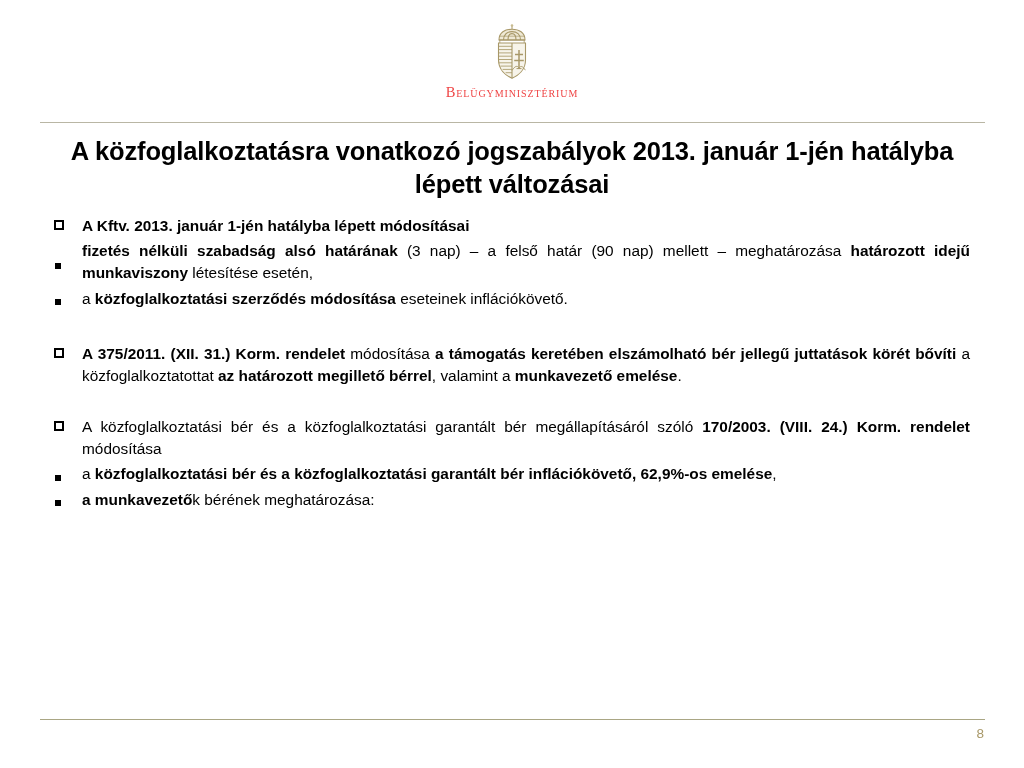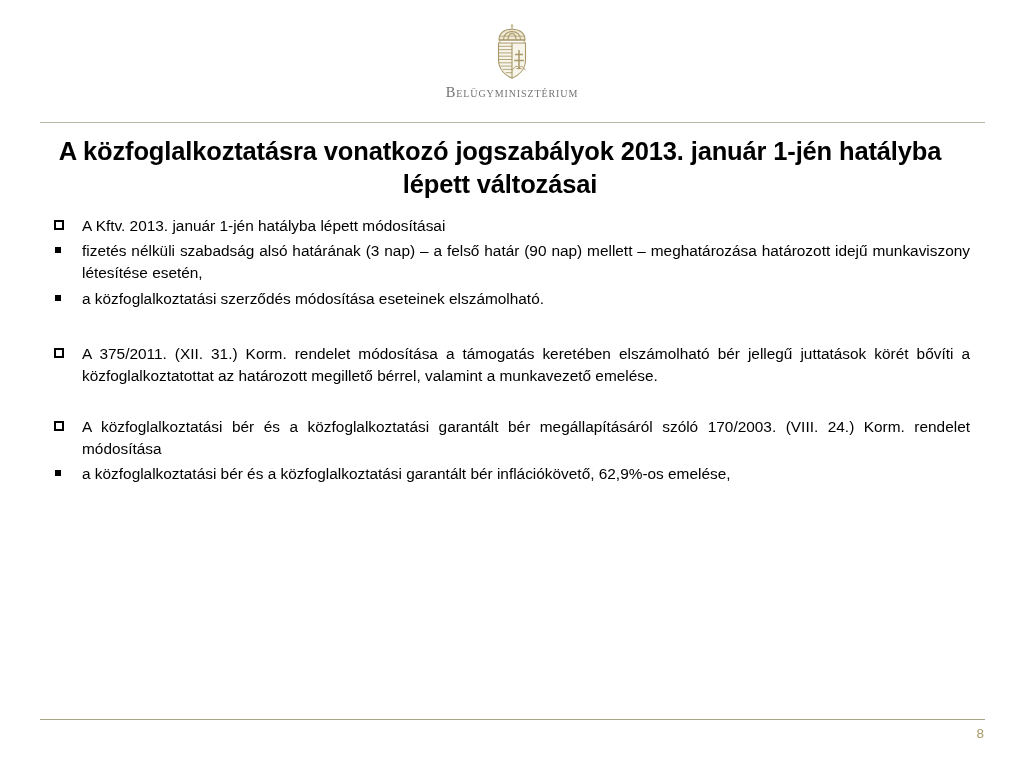--- a/index.html
+++ b/index.html
@@ -28,21 +28,21 @@
     display: block;
     margin: 0 auto;
     width: 46px;
     height: 56px;
   }
   .ministry-name {
     margin-top: 4px;
     font-family: "Liberation Serif", serif;
     font-size: 14.5px;
     letter-spacing: 0.9px;
-    color: #737373;
+    color: #ef4444;
     font-variant: small-caps;
     white-space: nowrap;
   }
 
   
   .rule-top {
     position: absolute;
     left: 40px;
     top: 122px;
     width: 945px;
@@ -54,21 +54,21 @@
     left: 40px;
     top: 719px;
     width: 945px;
     height: 0;
     border-top: 1.4px solid #a9a684;
   }
 
   
   .slide-title {
     position: absolute;
-    left: 50px;
+    left: 62px;
     top: 135px;
     width: 900px;
     text-align: center;
     font-size: 25.5px;
     font-weight: bold;
     line-height: 1.28;
     letter-spacing: -0.15px;
   }
 
   
@@ -79,21 +79,21 @@
     width: 930px;
   }
 
   .bullet-row {
     display: flex;
     align-items: flex-start;
     font-size: 15.4px;
     line-height: 1.44;
   }
   .bullet-row.lvl1 { margin-bottom: 3px; }
-  .bullet-row.lvl2 { margin-bottom: 3px; }
+  .bullet-row.lvl2 { margin-bottom: 3px; align-items: center; }
 
   .marker {
     flex: 0 0 auto;
     display: block;
   }
   .marker-hollow {
     width: 18px;
     margin-left: 14px;
     margin-right: 10px;
     padding-top: 5px;
@@ -119,21 +119,21 @@
   }
 
   .btext {
     flex: 1 1 auto;
     text-align: justify;
     text-justify: inter-word;
     -webkit-hyphens: none;
     hyphens: none;
   }
   .btext.nojustify { text-align: left; }
-  .btext b { font-weight: normal; }
+  .btext b { font-weight: bold; }
 
   .gap-lg { height: 30px; }
   .gap-md { height: 26px; }
 
   
   .page-number {
     position: absolute;
     right: 40px;
     top: 726px;
     font-size: 13.5px;
@@ -190,21 +190,21 @@
     <div class="bullet-row lvl2">
       <span class="marker marker-solid">
         <i></i>
       </span>
       <div class="btext"><b>fizetés nélküli szabadság alsó határának </b><span>(3 nap) – a felső határ (90 nap) mellett – meghatározása </span><b>határozott idejű munkaviszony </b><span>létesítése esetén,</span></div>
     </div>
     <div class="bullet-row lvl2">
       <span class="marker marker-solid">
         <i></i>
       </span>
-      <div class="btext nojustify"><span>a </span><b>közfoglalkoztatási szerződés módosítása </b><span>eseteinek elszámolható.</span></div>
+      <div class="btext nojustify"><span>a </span><b>közfoglalkoztatási szerződés módosítása </b><span>eseteinek inflációkövető.</span></div>
     </div>
     <div class="gap-lg"></div>
     <div class="bullet-row lvl1">
       <span class="marker marker-hollow">
         <i></i>
       </span>
       <div class="btext"><b>A 375/2011. (XII. 31.) Korm. rendelet </b><span>módosítása </span><b>a támogatás keretében elszámolható bér jellegű juttatások körét bővíti </b><span>a közfoglalkoztatottat </span><b>az határozott megillető bérrel</b><span>, valamint a </span><b>munkavezető emelése</b><span>.</span></div>
     </div>
     <div class="gap-md"></div>
     <div class="bullet-row lvl1">
@@ -212,16 +212,22 @@
         <i></i>
       </span>
       <div class="btext"><span>A közfoglalkoztatási bér és a közfoglalkoztatási garantált bér megállapításáról szóló </span><b>170/2003. (VIII. 24.) Korm. rendelet </b><span>módosítása</span></div>
     </div>
     <div class="bullet-row lvl2">
       <span class="marker marker-solid">
         <i></i>
       </span>
       <div class="btext"><span>a </span><b>közfoglalkoztatási bér és a közfoglalkoztatási garantált bér inflációkövető, 62,9%-os emelése</b><span>,</span></div>
     </div>
+    <div class="bullet-row lvl2">
+      <span class="marker marker-solid">
+        <i></i>
+      </span>
+      <div class="btext nojustify"><b>a munkavezető</b><span>k bérének meghatározása:</span></div>
+    </div>
   </div>
 
 <div class="rule-bottom"></div>
 <div class="page-number">8</div>
 
 </body></html>

